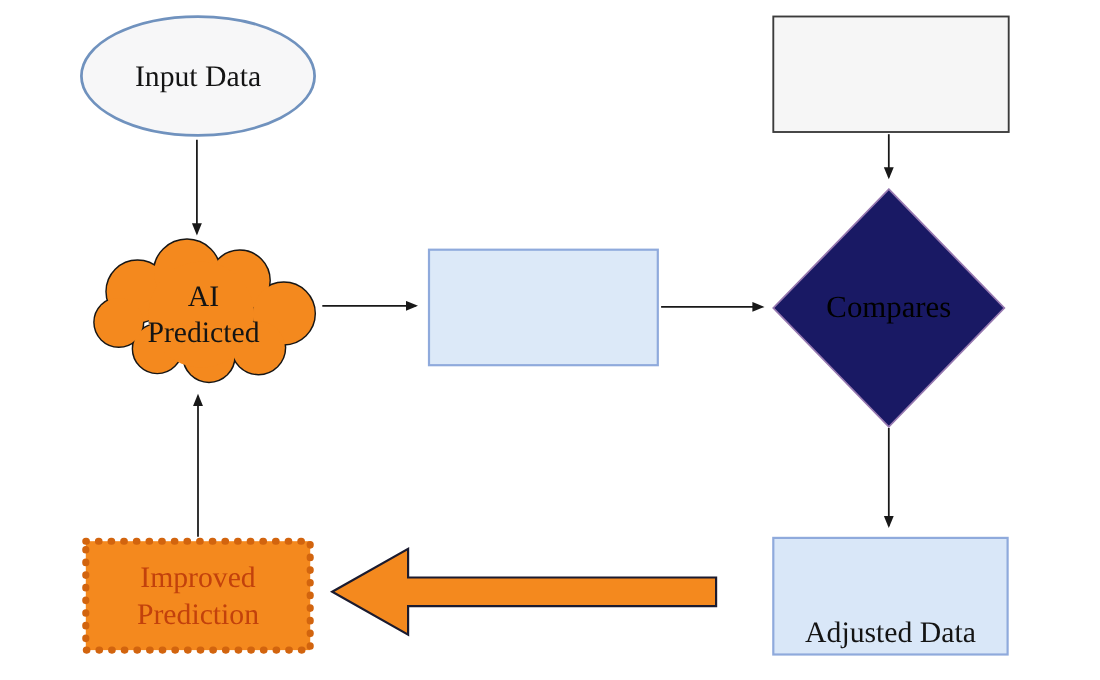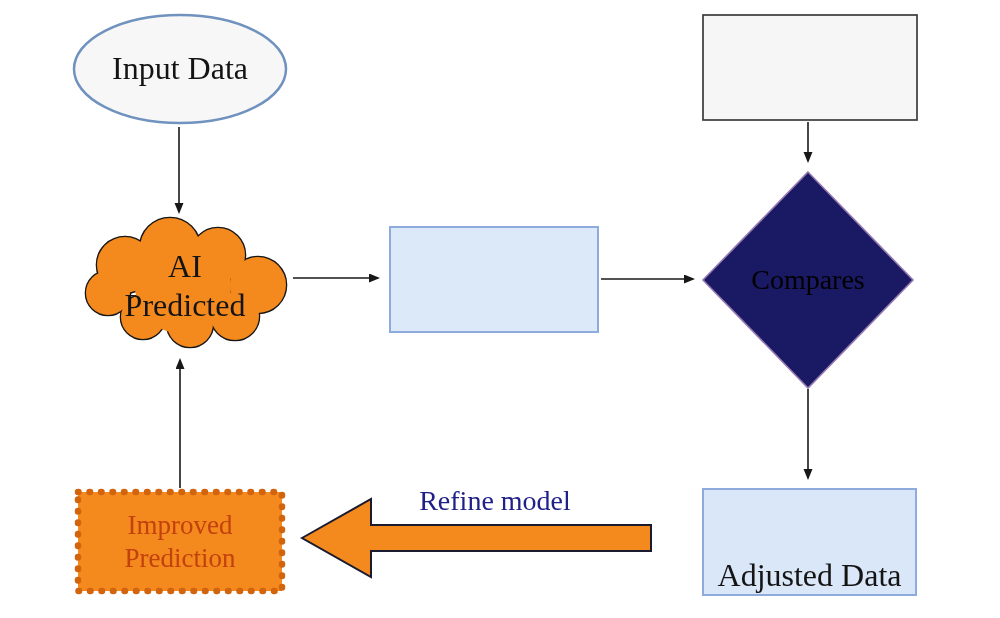--- a/index.html
+++ b/index.html
@@ -9,21 +9,21 @@
     background:#ffffff;
     overflow:hidden;
     font-family:"Liberation Serif", serif;
   }
   .layer { position:absolute; left:0; top:0; }
   .node-label {
     position:absolute;
     display:flex; align-items:center; justify-content:center;
     text-align:center;
     font-family:"Liberation Serif", serif;
-    font-size:32px;
+    font-size:27px;
     color:#141414;
     white-space:pre-line;
     line-height:1.22;
     pointer-events:none;
   }
   .label-compares { color:#000000; font-size:28px; }
   .label-improved { color:#c2410c; font-size:27px; }
   .label-refine   { color:#1f2189; font-size:28px; }
 </style>
 </head>
@@ -91,15 +91,14 @@
 
 
 
   <div class="node-label label-compares" style="left:718px; top:230px; width:180px; height:100px;">Compares</div>
 
   <div class="node-label" style="left:703px; top:511px; width:213px; height:129px;">Adjusted Data</div>
 
   <div class="node-label label-improved" style="left:78px; top:492px; width:204px; height:99px;">Improved
 Prediction</div>
 
-  <div class="node-label label-refine" style="left:375px; top:483px; width:240px; height:36px;">Refine model</div>
 
 </div>
 
 </body></html>

